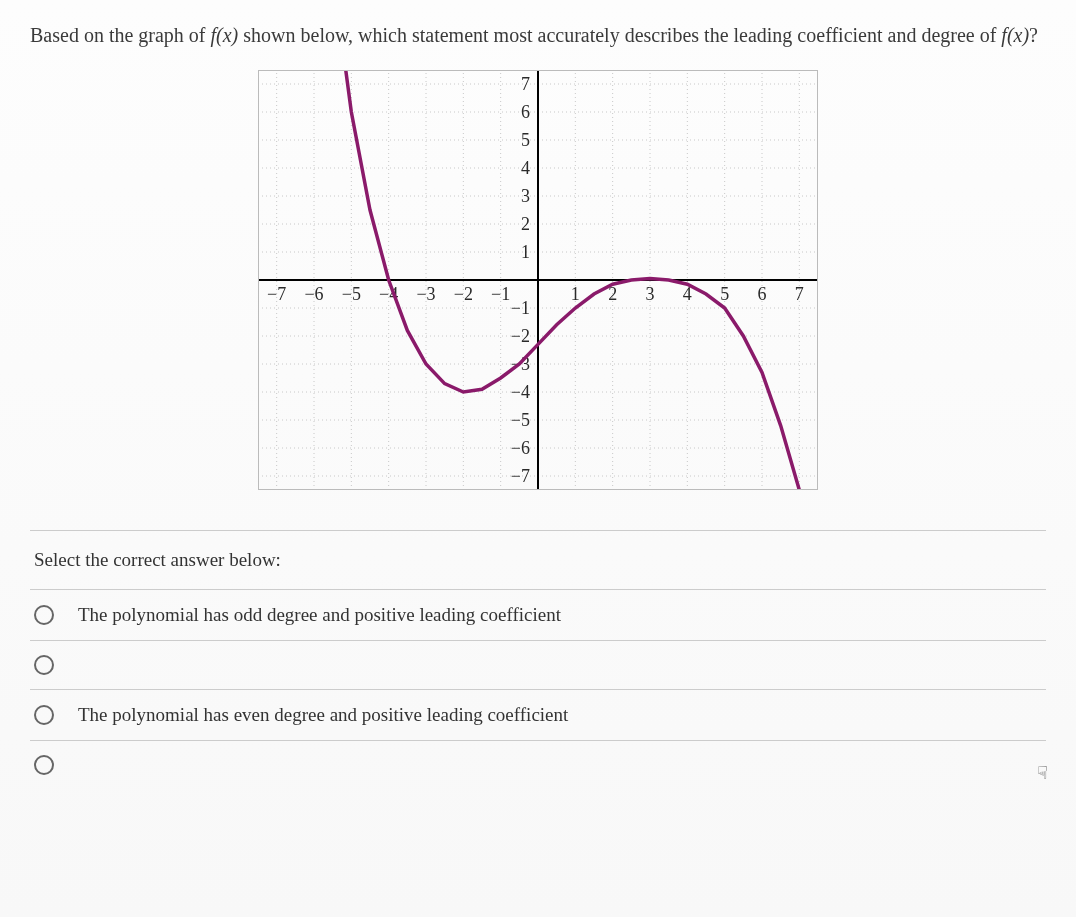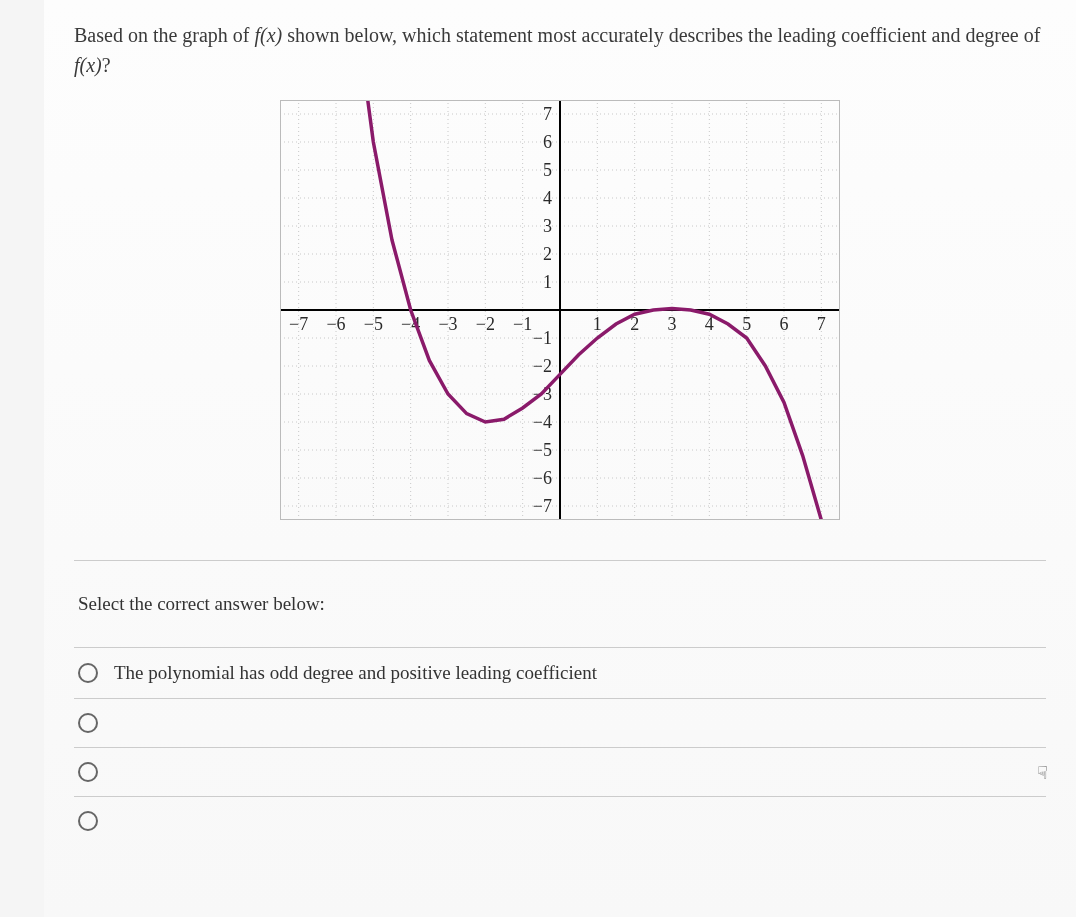--- a/index.html
+++ b/index.html
@@ -9,21 +9,20 @@
     width: 1076px;
     height: 917px;
     overflow: hidden;
     color: #333;
   }
   .page {
     background: linear-gradient(to bottom, #fdfdfd 0%, #f8f8f8 100%);
     padding: 20px 30px 0 30px;
     height: 100%;
     position: relative;
-    margin-left: 44px;
   }
   .question {
     font-size: 20px;
     line-height: 1.5;
     color: #3a3a3a;
     margin-bottom: 20px;
   }
   .fx { font-style: italic; }
   .graph-wrap {
     width: 100%;
@@ -32,30 +31,30 @@
     margin: 10px 0 40px 0;
   }
   svg.chart { display: block; }
   .grid-line { stroke: #c8c8c8; stroke-width: 1; stroke-dasharray: 1 3; }
   .axis-line { stroke: #000; stroke-width: 2; }
   .tick-label { font-family: Georgia, serif; font-size: 18px; fill: #2a2a2a; }
   .curve { stroke: #8a1a6a; stroke-width: 3.5; fill: none; stroke-linecap: round; }
 
   .prompt-row {
     border-top: 1px solid #ccc;
-    padding: 32px 4px;
+    padding: 18px 4px;
     font-size: 19px;
     color: #333;
   }
   .opt-row {
     border-top: 1px solid #ccc;
     padding: 14px 4px;
     display: flex;
     align-items: center;
-    gap: 16px;
+    gap: 24px;
     font-size: 19px;
     color: #333;
   }
   .radio {
     width: 20px; height: 20px;
     border: 2px solid #666;
     border-radius: 50%;
     flex-shrink: 0;
   }
   .cursor-icon {
@@ -147,19 +146,20 @@
 
   <div class="opt-row">
     <span class="radio"></span>
     <span>The polynomial has odd degree and positive leading coefficient</span>
   </div>
   <div class="opt-row">
     <span class="radio"></span>
   </div>
   <div class="opt-row">
     <span class="radio"></span>
+    <span>The polynomial has even degree and positive leading coefficient</span>
   </div>
   <div class="opt-row">
     <span class="radio"></span>
   </div>
 
   <span class="cursor-icon">☟</span>
 </div>
 
 </body></html>

